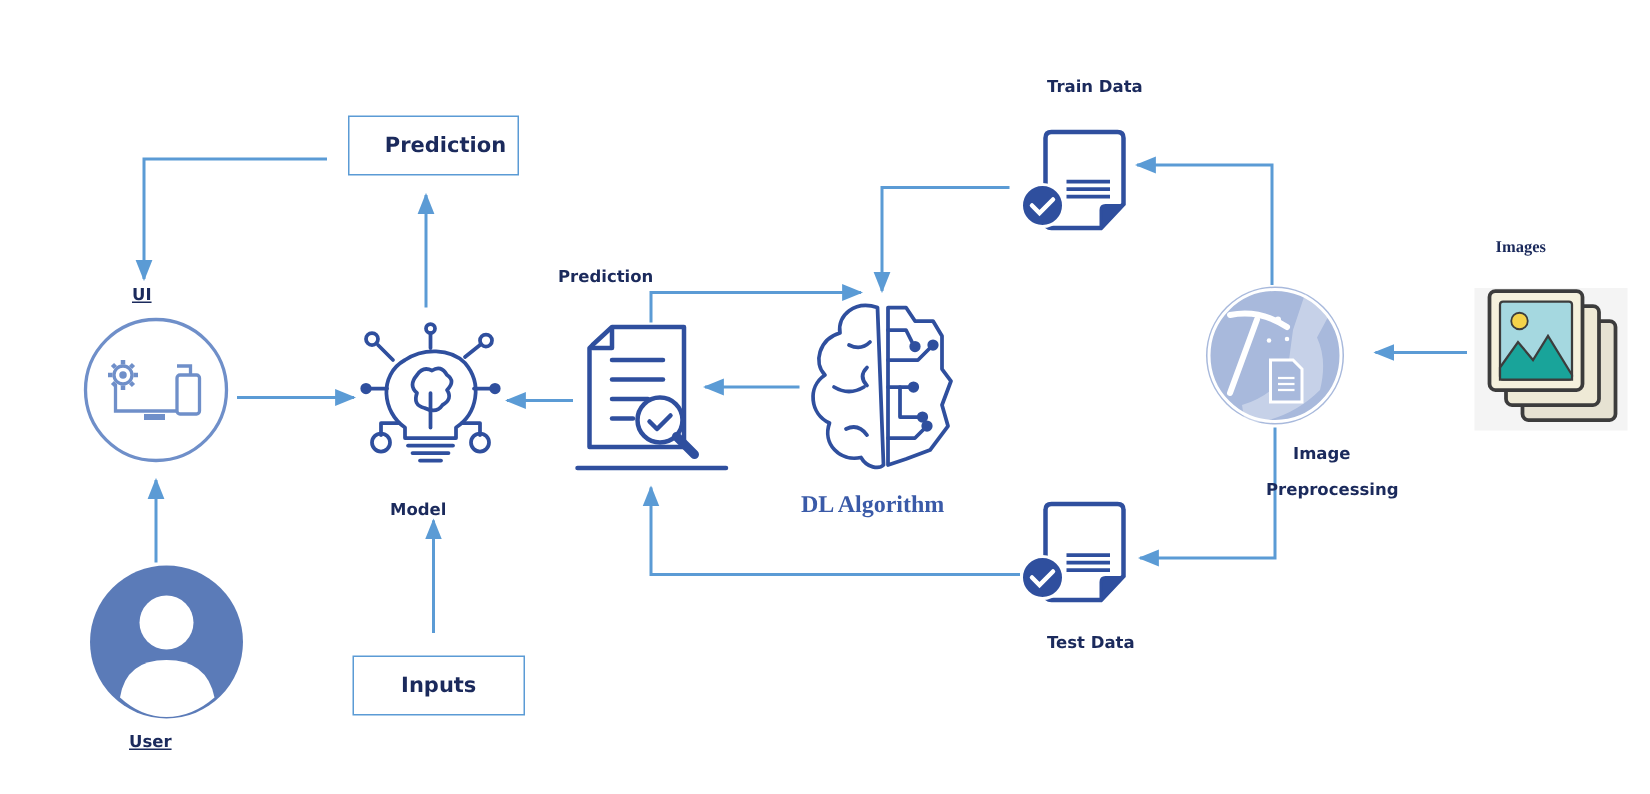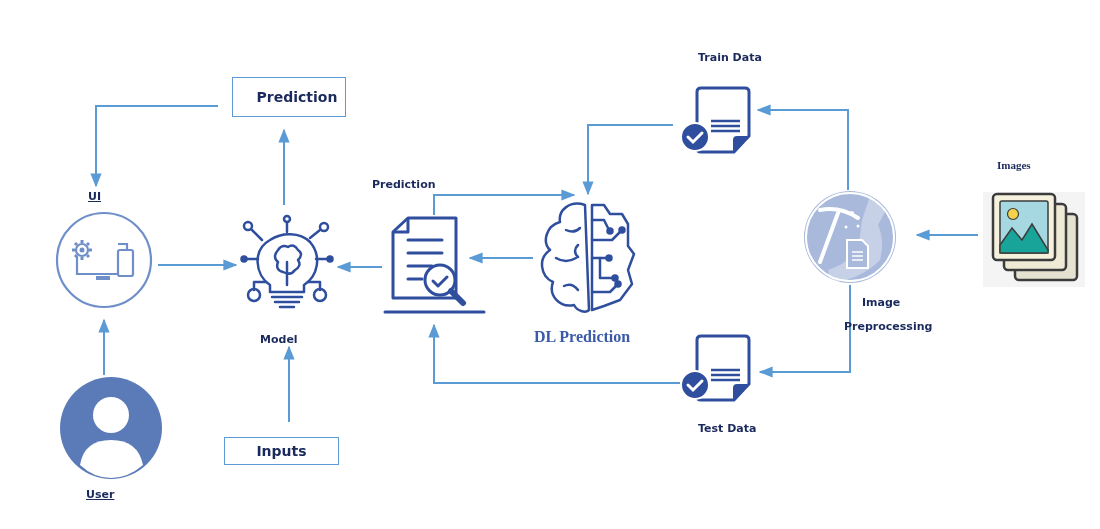--- a/index.html
+++ b/index.html
@@ -179,26 +179,26 @@
     <rect x="993" y="194" width="62" height="66" rx="4" fill="#f5f1dd" stroke="#3c3c3c" stroke-width="2.5"></rect>
     <rect x="1000" y="201" width="48" height="52" rx="2" fill="#a5d8e0" stroke="#3c3c3c" stroke-width="1.5"></rect>
     <circle cx="1013" cy="214" r="5.5" fill="#f4d24a" stroke="#3c3c3c" stroke-width="1.2"></circle>
     <path d="M1000,245 L1012,228 L1022,240 L1032,224 L1048,250 L1048,253 L1000,253 Z" fill="#19a49a" stroke="#3c3c3c" stroke-width="1.5"></path>
   </g>
 </svg>
 
 <div class="box" style="left:232px;top:77px;width:114px;height:40px;padding-left:16px;">
   <span>Prediction</span>
 </div>
-<div class="box" style="left:224px;top:437px;width:115px;height:28px;">
+<div class="box" style="left:235px;top:437px;width:115px;height:40px;">
   <span>Inputs</span>
 </div>
 
 <div class="lbl u" style="left:88px;top:190px;">UI</div>
 <div class="lbl" style="left:260px;top:317px;margin-top:16px;">Model</div>
 <div class="lbl u" style="left:86px;top:488px;">User</div>
 <div class="lbl" style="left:372px;top:178px;">Prediction</div>
-<div class="lbl serif" style="left:534px;top:328px;font-weight:bold;">DL Prediction</div>
+<div class="lbl serif" style="left:534px;top:328px;font-weight:bold;">DL Algorithm</div>
 <div class="lbl" style="left:698px;top:51px;">Train Data</div>
 <div class="lbl" style="left:698px;top:422px;">Test Data</div>
 <div class="lbl" style="left:997px;top:159px;font-family:Liberation Serif, serif;">Images</div>
 <div class="lbl" style="left:862px;top:296px;">Image</div>
 <div class="lbl" style="left:844px;top:320px;">Preprocessing</div>
 
 </body></html>

